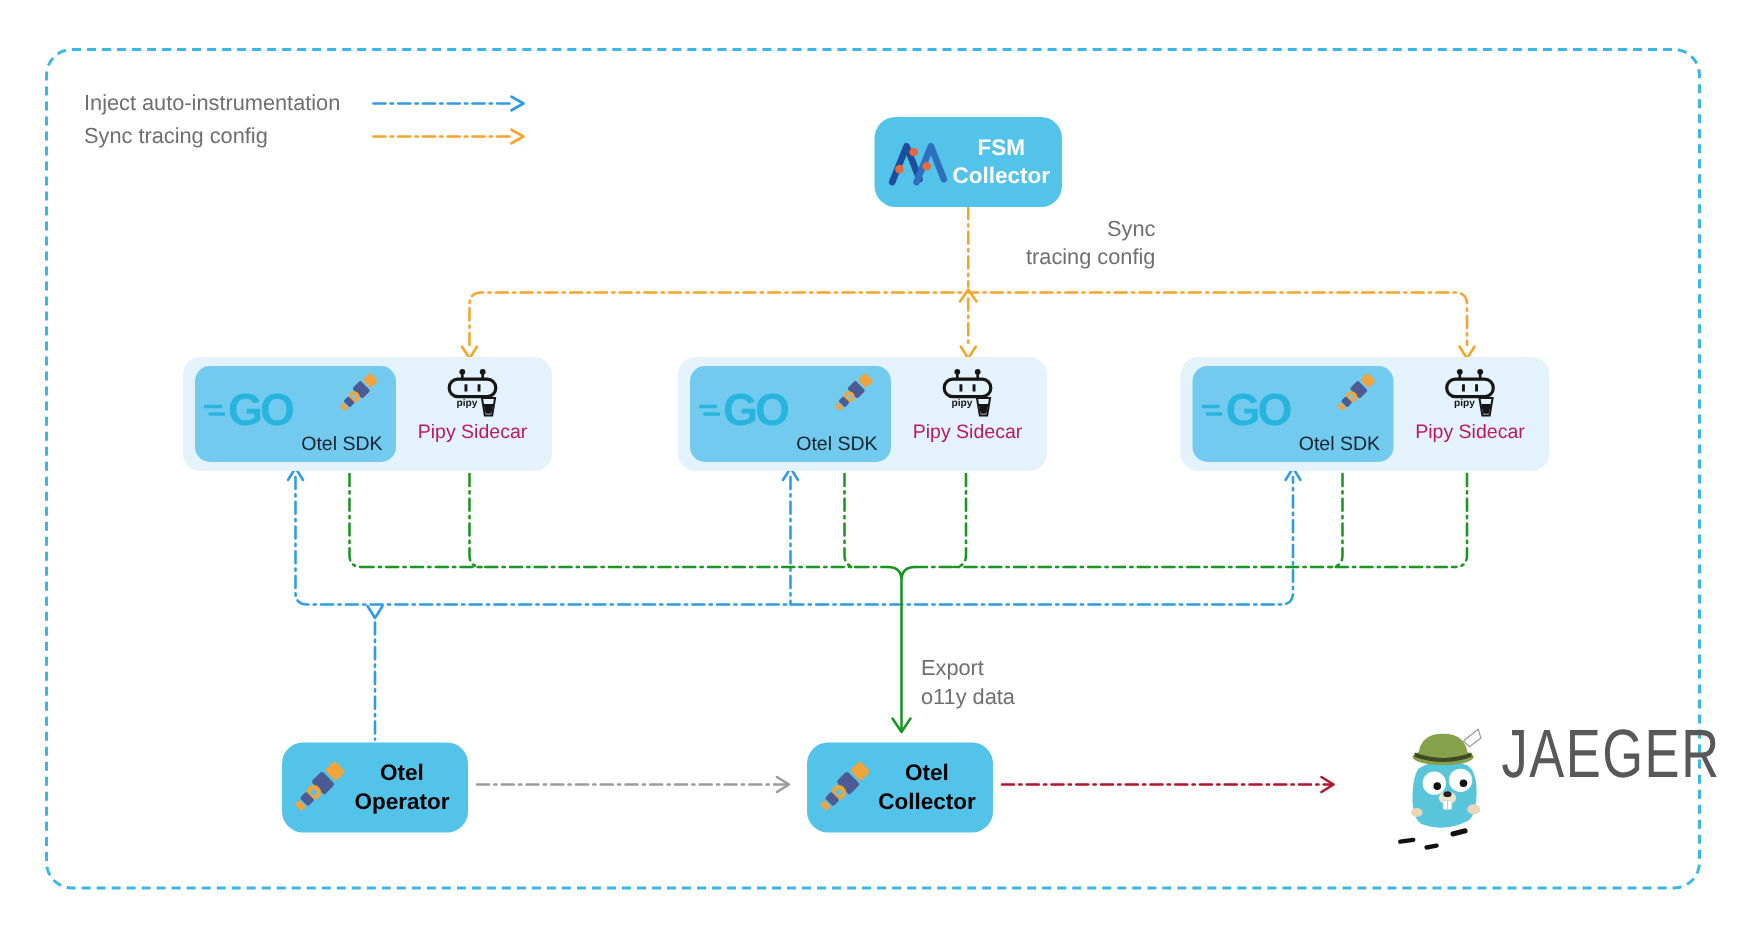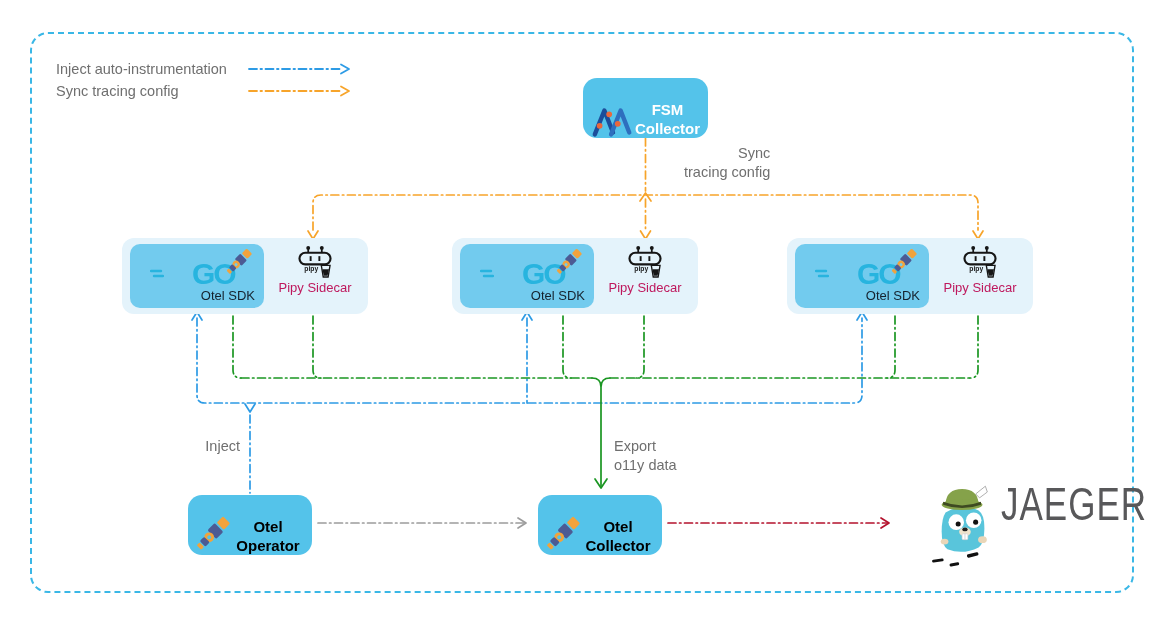--- a/index.html
+++ b/index.html
@@ -17,32 +17,32 @@
   .st-gray{stroke:var(--operator-arrow-gray);}
   .st-red{stroke:var(--jaeger-arrow-red);}
   
   .legend{position:absolute;left:56px;top:58px;}
   .legend-row{display:flex;align-items:center;height:22px;}
   .legend-label{width:180px;text-align:left;font-size:14.5px;color:var(--label-gray);margin-right:11px;white-space:nowrap;}
   .legend-row svg{display:block;}
   .legend-row svg path{fill:none;stroke-width:1.8;stroke-linecap:round;stroke-linejoin:round;}
   
   .node{position:absolute;background:var(--node-blue);border-radius:14px;
-        display:flex;align-items:flex-end;box-sizing:border-box;}
+        display:flex;align-items:center;box-sizing:border-box;}
   .node .txt{flex:1;text-align:center;font-size:15px;font-weight:700;line-height:19px;}
   #fsm-node{left:583px;top:78px;width:125px;height:60px;padding:0 8px 0 8px;}
   #fsm-node .txt{color:#fff;}
   #operator-node{left:188px;top:495px;width:124px;height:60px;padding:0 6px 0 8px;}
   #collector-node{left:538px;top:495px;width:124px;height:60px;padding:0 6px 0 8px;}
   #operator-node .txt,#collector-node .txt{color:#000000;}
   
   .group{position:absolute;top:238px;width:246px;height:76px;background:var(--group-bg-blue);border-radius:12px;}
   .g1{left:122px}.g2{left:452px}.g3{left:787px}
   .inner{position:absolute;left:8px;top:6px;width:134px;height:64px;background:var(--inner-box-blue);border-radius:10px;}
-  .golang{position:absolute;left:20px;top:15px;display:flex;align-items:center;gap:26px;}
+  .golang{position:absolute;left:6px;top:15px;display:flex;align-items:center;}
   .go-txt{font-size:30px;font-weight:700;letter-spacing:-2px;color:var(--go-cyan);line-height:1;margin-left:2px;}
   .speed line{stroke:var(--go-cyan);stroke-width:2.4;stroke-linecap:round;}
   .telescope{position:absolute;right:12px;top:2px;}
   .sdk-label{position:absolute;right:9px;bottom:5px;font-size:13px;color:#15222e;}
   .pipy-col{position:absolute;left:142px;top:5px;width:102px;height:66px;
             display:flex;flex-direction:column;align-items:center;}
   .pipy-col svg{margin-top:2px;}
   .sidecar-label{font-size:13px;color:#be185d;margin-top:2px;white-space:nowrap;}
   
   .pipy-stroke{stroke:var(--pipy-ink);fill:none;}
@@ -236,21 +236,20 @@
     </div>
     <div class="pipy-col">
       <svg width="36" height="33" viewBox="0 0 36 34">
           <use href="#def-pipy"></use>
         </svg>
       <span class="sidecar-label">Pipy Sidecar</span>
     </div>
   </div>
 
   <div id="inject-label" class="flow-label">
-    <div>Inject</div>
   </div>
 
   <div id="collect-label" class="flow-label">
     <div>Export</div>
     <div>o11y data</div>
   </div>
 
   <div id="operator-node" class="node">
     <svg width="34" height="42" viewBox="0 0 30 37">
         <use href="#def-telescope"></use>

